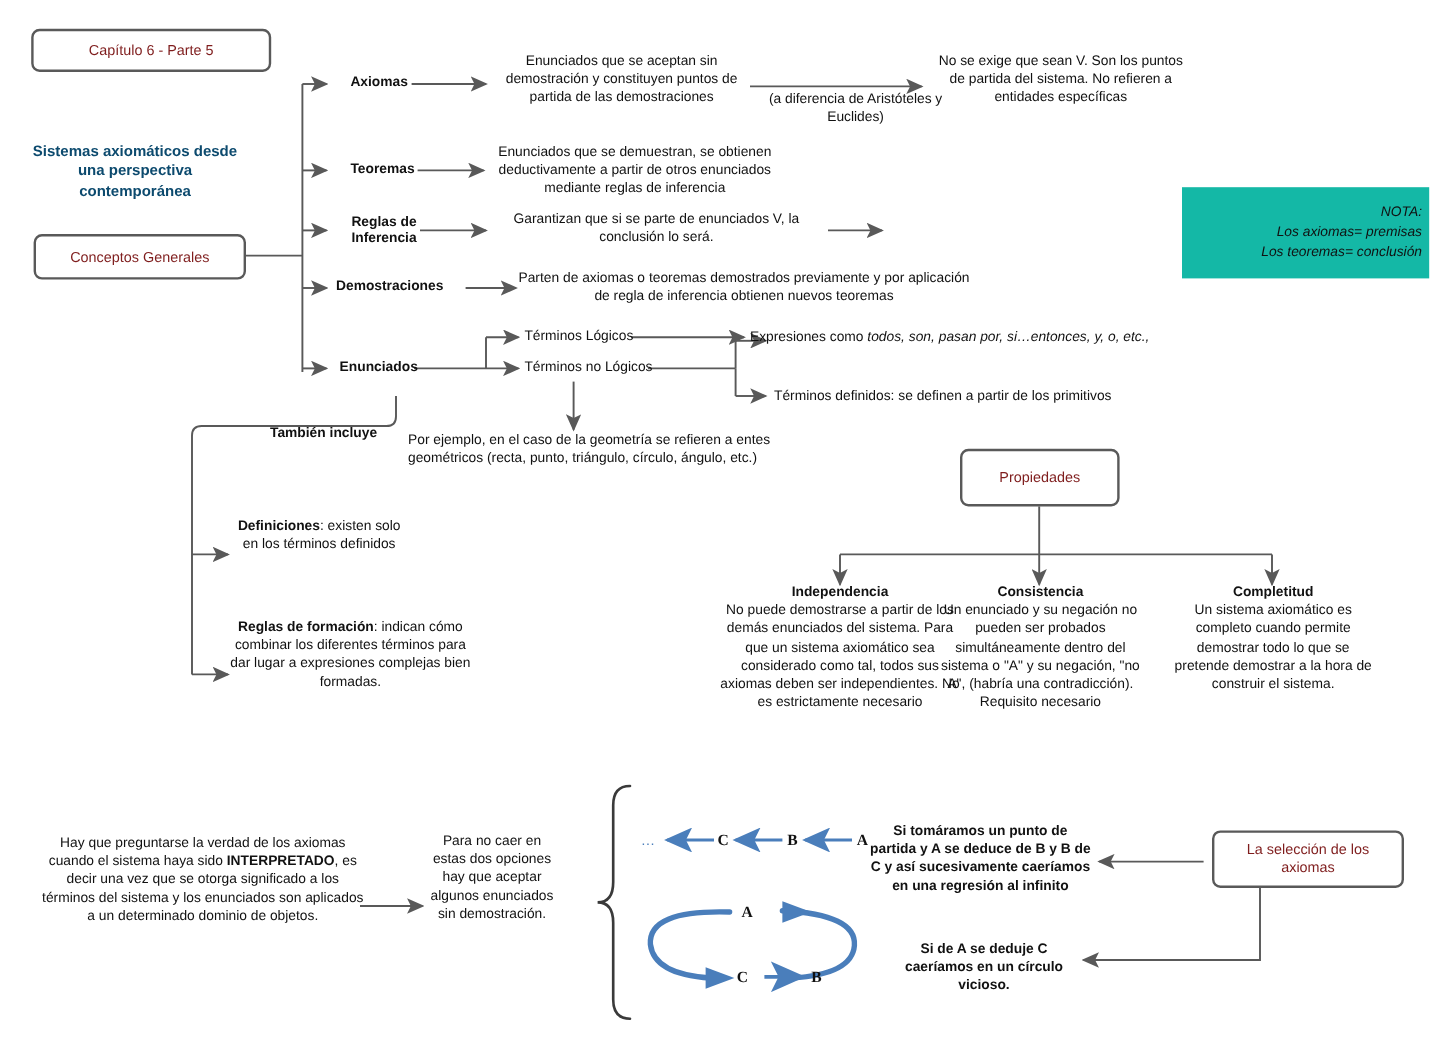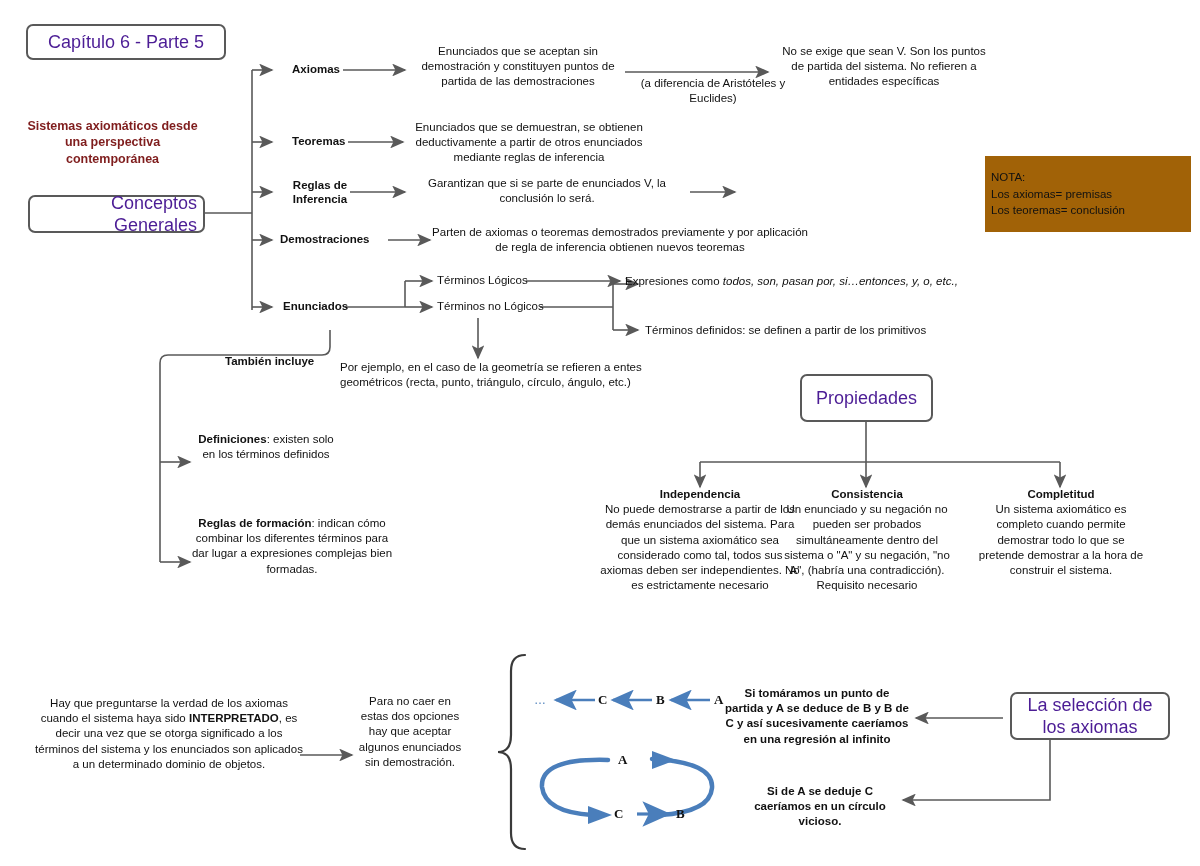--- a/index.html
+++ b/index.html
@@ -2,30 +2,30 @@
 <html><head>
 <meta charset="utf-8">
 <style>
   html,body{margin:0;padding:0;background:#ffffff;}
   body{width:1200px;height:866px;position:relative;overflow:hidden;
        font-family:"Liberation Sans","DejaVu Sans",sans-serif;color:#1a1a1a;}
   .canvas{position:absolute;left:0;top:0;width:1200px;height:866px;}
   svg.lines{position:absolute;left:0;top:0;width:1200px;height:866px;pointer-events:none;}
   .box{position:absolute;box-sizing:border-box;border:2px solid #595959;border-radius:7px;
        background:#ffffff;display:flex;align-items:center;justify-content:center;text-align:center;
-       font-size:18px;line-height:1.25;color:#4c1d95;padding:4px 6px;}
+       font-size:12px;line-height:1.25;color:#7f1d1d;padding:4px 6px;}
   .txt{position:absolute;box-sizing:border-box;text-align:center;font-size:11.5px;line-height:1.32;color:#111;}
   .txt.left{text-align:left;}
   .b{font-weight:bold;}
-  .note{position:absolute;box-sizing:border-box;background:#a16207;color:#111;
-        display:flex;align-items:flex-start;justify-content:center;text-align:center;
-        font-size:11.5px;line-height:1.45;padding:6px;}
+  .note{position:absolute;box-sizing:border-box;background:#14b8a6;color:#111;
+        display:flex;align-items:flex-end;justify-content:center;text-align:center;
+        font-size:11.5px;line-height:1.45;padding:6px;font-style:italic;}
   .lbl{position:absolute;font-weight:bold;font-size:11.5px;color:#111;white-space:nowrap;}
   .lbl2{position:absolute;font-size:11.5px;color:#111;white-space:nowrap;}
-  .hdr{position:absolute;font-weight:bold;font-size:12.5px;line-height:1.3;text-align:center;color:#7f1d1d;}
+  .hdr{position:absolute;font-weight:bold;font-size:12.5px;line-height:1.3;text-align:center;color:#0c4a6e;}
   .cletter{position:absolute;font-family:"Liberation Serif","DejaVu Serif",serif;
            font-weight:bold;font-size:13px;color:#111;}
   .dots{position:absolute;font-size:12px;color:#4a7ebb;letter-spacing:1px;}
   .prop-title{font-weight:bold;}
   i{font-style:italic;}
 </style>
 </head>
 <body>
 
 <div class="canvas">

